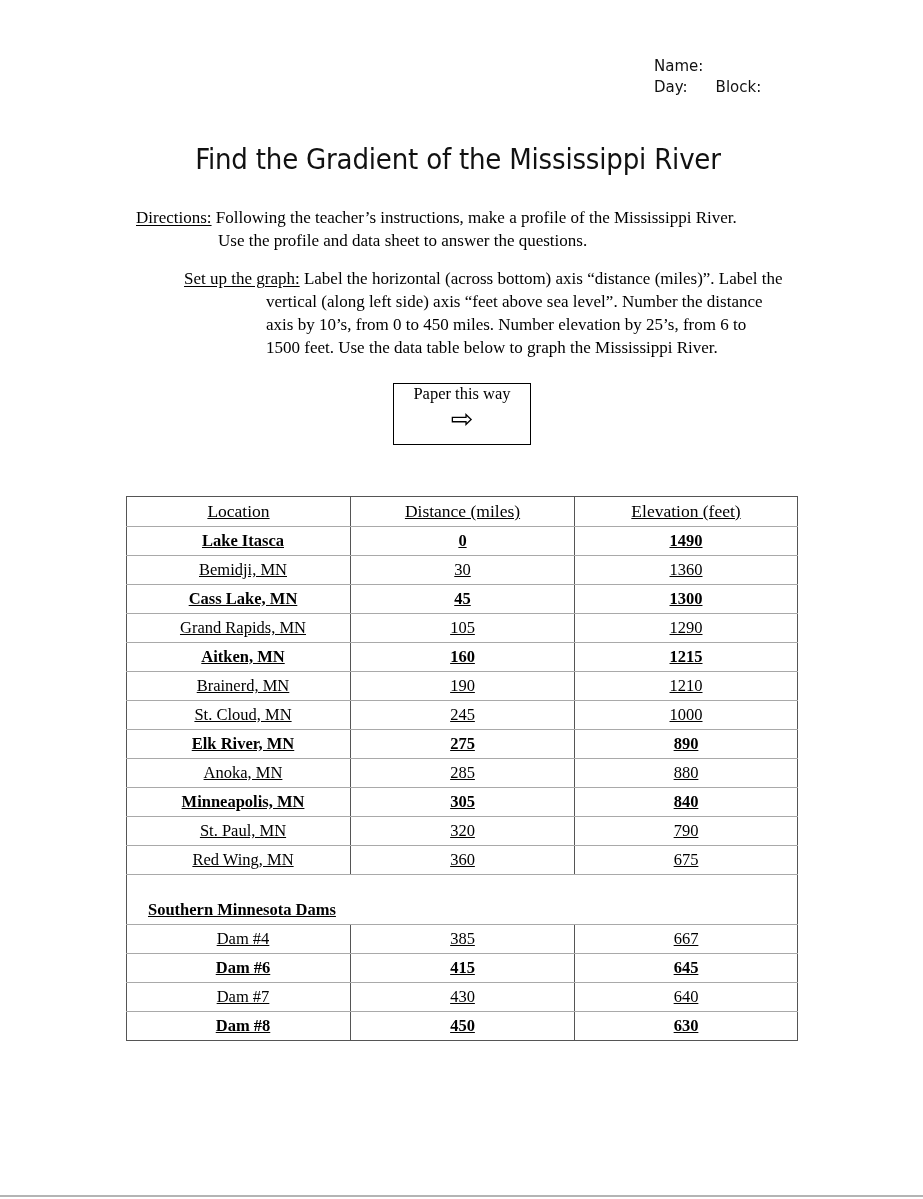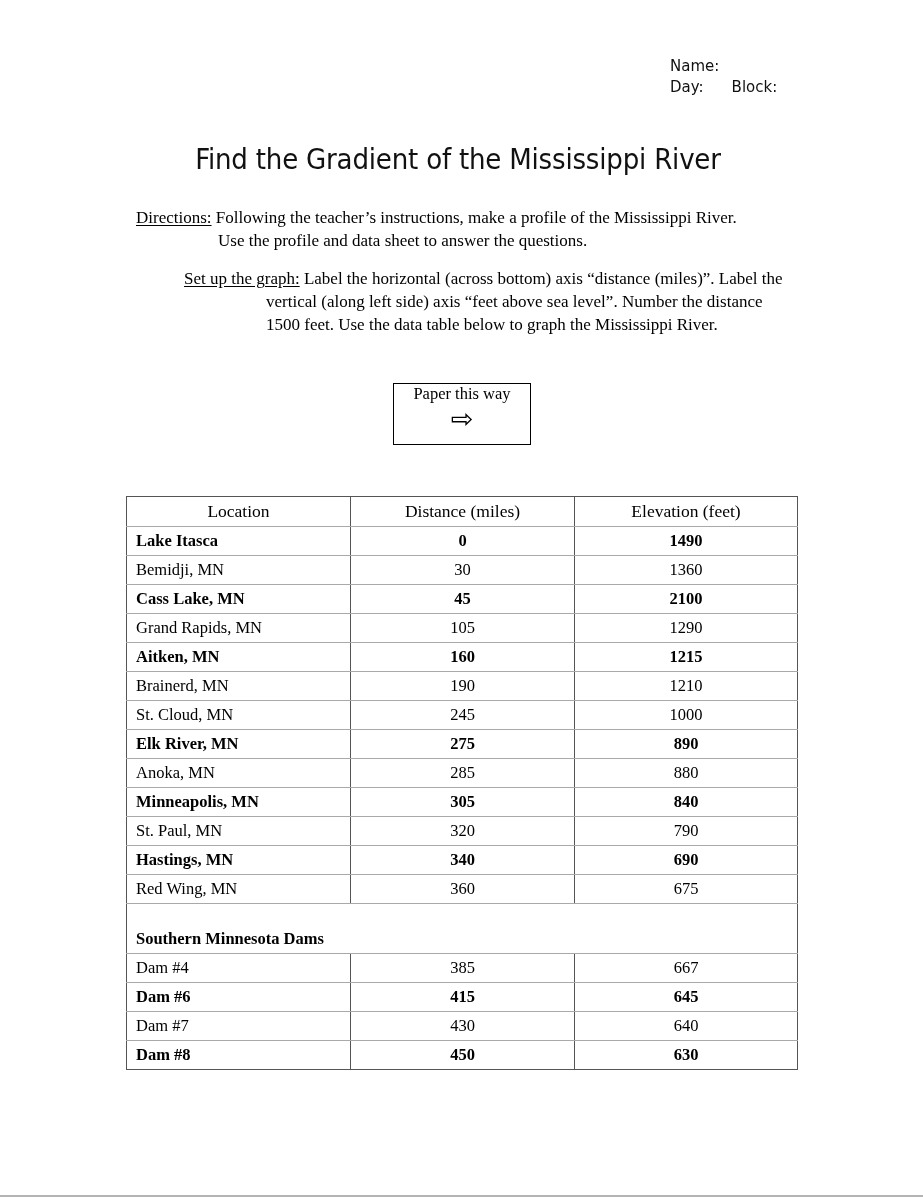--- a/index.html
+++ b/index.html
@@ -29,21 +29,21 @@
   .header-block {
     position: absolute;
     left: 654px;
     top: 56px;
     font-family: "DejaVu Sans", "Liberation Sans", sans-serif;
     font-size: 15px;
     line-height: 21px;
     color: #111111;
     white-space: nowrap;
   }
-  .header-line { display: block; margin-left: 16px; }
+  .header-line { display: block; }
   .header-line .gap { display: inline-block; width: 28px; }
 
   
   .doc-title {
     position: absolute;
     left: 0;
     top: 123px;
     width: 916px;
     text-align: center;
     font-family: "DejaVu Sans Condensed", "Liberation Sans Narrow", "DejaVu Sans", "Liberation Sans", sans-serif;
@@ -94,20 +94,21 @@
 
   
   .data-table {
     position: absolute;
     left: 126px;
     top: 496px;
     width: 671px;
     border-collapse: collapse;
     table-layout: fixed;
     font-size: 16.5px;
+    text-decoration: underline;
   }
   .data-table col.c-loc  { width: 224px; }
   .data-table col.c-dist { width: 224px; }
   .data-table col.c-elev { width: 223px; }
 
   .data-table th,
   .data-table td {
     border-left: 1.5px solid #555555;
     border-right: 1.5px solid #555555;
     border-top: 1.5px solid #a9a9a9;
@@ -120,27 +121,27 @@
   .data-table thead th {
     text-align: center;
     font-weight: 400;
     font-size: 17.5px;
     height: 30px;
     border-top: 1.5px solid #555555;
   }
   .data-table tbody tr:last-child td {
     border-bottom: 1.5px solid #555555;
   }
-  td.loc  { text-align: left; padding-left: 9px; }
+  td.loc  { text-align: center; padding-left: 9px; }
   td.num  { text-align: center; }
   tr.bold td { font-weight: bold; }
 
   tr.section-row td {
     text-align: left;
-    padding-left: 9px;
+    padding-left: 21px;
     font-weight: bold;
     height: 50px;
     vertical-align: bottom;
     padding-bottom: 4px;
     border-left: 1.5px solid #555555;
     border-right: 1.5px solid #555555;
   }
 </style>
 </head>
 <body>
@@ -159,20 +160,21 @@
   <h1 class="doc-title">Find the Gradient of the Mississippi River</h1>
 
   <div class="para para-directions">
     <span class="lead">Directions:</span><span> Following the teacher’s instructions, make a profile of the Mississippi River.</span>
     <span class="indent">Use the profile and data sheet to answer the questions.</span>
   </div>
 
   <div class="para para-setup">
     <span class="lead">Set up the graph:</span><span> Label the horizontal (across bottom) axis “distance (miles)”. Label the</span>
     <span class="indent">vertical (along left side) axis “feet above sea level”. Number the distance</span>
+    <span class="indent">axis by 10’s, from 0 to 450 miles. Number elevation by 25’s, from 6 to</span>
     <span class="indent">1500 feet.  Use the data table below to graph the Mississippi River.</span>
   </div>
 
   <div class="paper-box">
     <span class="pb-label">Paper this way</span>
     <span class="pb-arrow">⇨</span>
   </div>
 
   <table class="data-table">
     <colgroup>
@@ -194,21 +196,21 @@
           <td class="num">1490</td>
         </tr>
         <tr>
           <td class="loc">Bemidji, MN</td>
           <td class="num">30</td>
           <td class="num">1360</td>
         </tr>
         <tr class="bold">
           <td class="loc">Cass Lake, MN</td>
           <td class="num">45</td>
-          <td class="num">2100</td>
+          <td class="num">1300</td>
         </tr>
         <tr>
           <td class="loc">Grand Rapids, MN</td>
           <td class="num">105</td>
           <td class="num">1290</td>
         </tr>
         <tr class="bold">
           <td class="loc">Aitken, MN</td>
           <td class="num">160</td>
           <td class="num">1215</td>
@@ -236,25 +238,20 @@
         <tr class="bold">
           <td class="loc">Minneapolis, MN</td>
           <td class="num">305</td>
           <td class="num">840</td>
         </tr>
         <tr>
           <td class="loc">St. Paul, MN</td>
           <td class="num">320</td>
           <td class="num">790</td>
         </tr>
-        <tr class="bold">
-          <td class="loc">Hastings, MN</td>
-          <td class="num">340</td>
-          <td class="num">690</td>
-        </tr>
         <tr>
           <td class="loc">Red Wing, MN</td>
           <td class="num">360</td>
           <td class="num">675</td>
         </tr>
         <tr class="section-row">
           <td colspan="3">Southern Minnesota Dams</td>
         </tr>
         <tr>
           <td class="loc">Dam #4</td>

